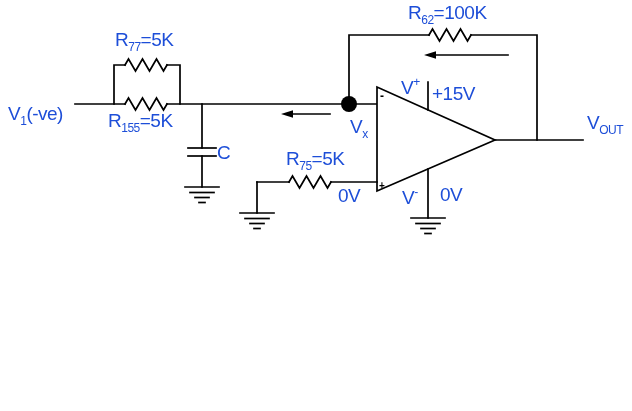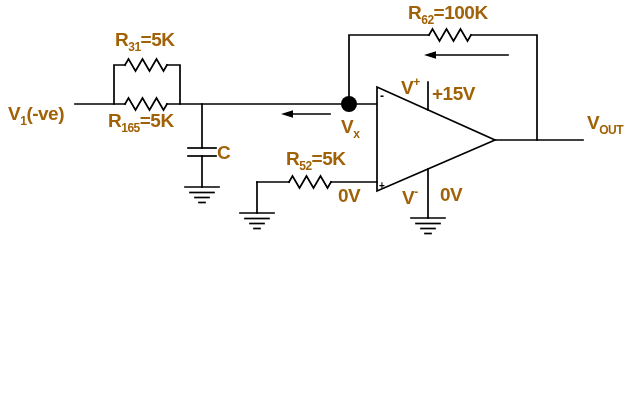--- a/index.html
+++ b/index.html
@@ -6,22 +6,22 @@
   #canvas{
     position:relative;
     width:632px;height:411px;
     background:#ffffff;
     font-family:"Liberation Sans",sans-serif;
     overflow:hidden;
   }
   #schematic-svg{position:absolute;left:0;top:0;}
   .lbl{
     position:absolute;
-    color:#a16207;
-    font-weight:bold;
+    color:#1d4ed8;
+    font-weight:normal;
     font-size:19px;
     line-height:1;
     white-space:nowrap;
     letter-spacing:-0.5px;
   }
   .lbl .sub{font-size:12px;position:relative;top:5px;letter-spacing:-0.5px;}
   .lbl .sup{font-size:12px;position:relative;top:-8px;letter-spacing:-0.5px;}
   .marker{
     position:absolute;color:#000;font-weight:bold;
     font-size:12px;line-height:1;letter-spacing:0;
@@ -92,38 +92,38 @@
     <line x1="331" y1="182" x2="377" y2="182"></line>
 
     <line x1="495" y1="140" x2="583" y2="140"></line>
   </svg>
 
   <div class="lbl" style="left:8px;top:104px">
     <span>V</span><span class="sub">1</span><span>(-ve)</span>
   </div>
 
   <div class="lbl" style="left:115px;top:30px">
-    <span>R</span><span class="sub">31</span><span>=5K</span>
+    <span>R</span><span class="sub">77</span><span>=5K</span>
   </div>
 
   <div class="lbl" style="left:108px;top:111px">
-    <span>R</span><span class="sub">165</span><span>=5K</span>
+    <span>R</span><span class="sub">155</span><span>=5K</span>
   </div>
 
   <div class="lbl" style="left:408px;top:3px">
     <span>R</span><span class="sub">62</span><span>=100K</span>
   </div>
 
   <div class="lbl" style="left:286px;top:149px">
-    <span>R</span><span class="sub">52</span><span>=5K</span>
+    <span>R</span><span class="sub">75</span><span>=5K</span>
   </div>
 
   <div class="lbl" style="left:217px;top:143px">C</div>
 
-  <div class="lbl" style="left:341px;top:117px">
+  <div class="lbl" style="left:350px;top:117px">
     <span>V</span><span class="sub">x</span>
   </div>
 
   <div class="lbl" style="left:401px;top:78px">
     <span>V</span><span class="sup">+</span>
   </div>
 
   <div class="lbl" style="left:432px;top:84px">+15V</div>
 
   <div class="lbl" style="left:402px;top:188px">

